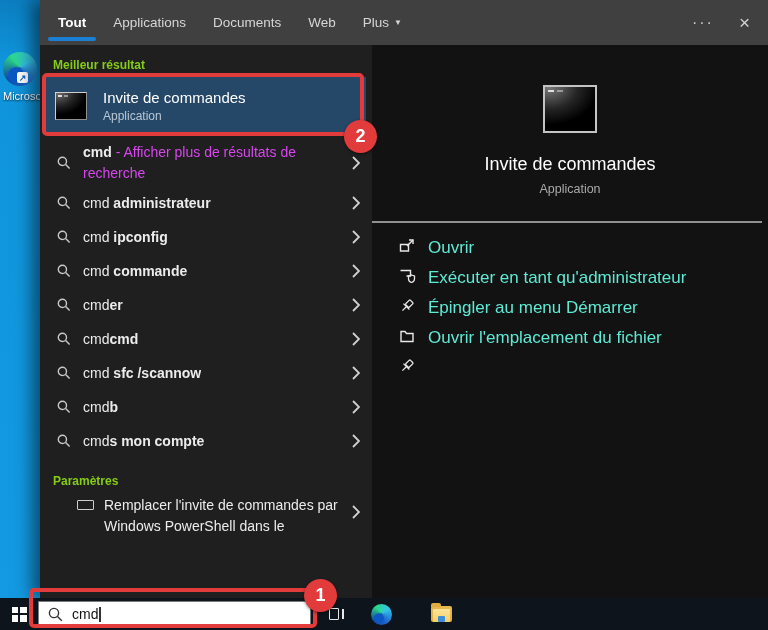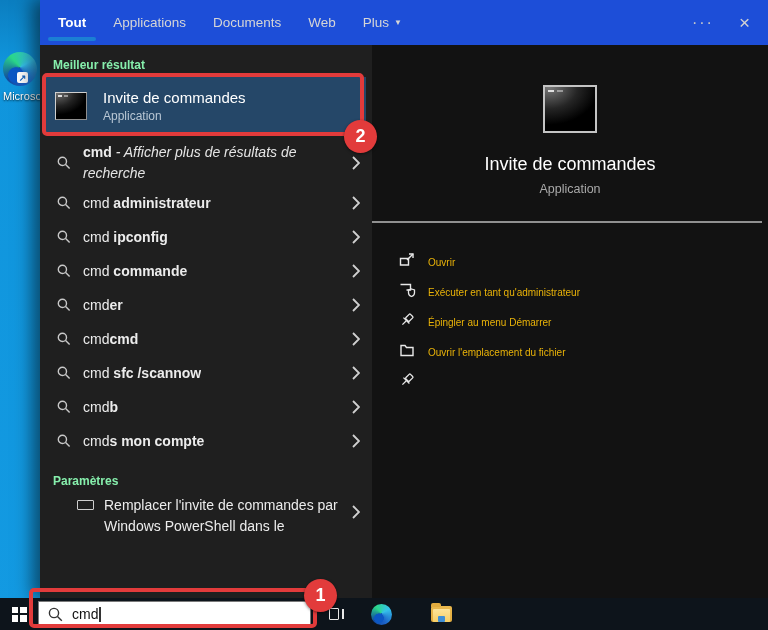--- a/index.html
+++ b/index.html
@@ -13,75 +13,75 @@
   .edge-ball { width:34px; height:34px; border-radius:50%;
       background: radial-gradient(circle at 38% 68%, #0b57c4 0 24%, rgba(0,0,0,0) 26%),
                   conic-gradient(from -40deg at 50% 45%, #2bd889 0deg, #35c1ea 100deg, #1c62c9 200deg, #124a9e 265deg, #2bd889 360deg); }
   .shortcut-badge { position:absolute; left:14px; top:20px; width:11px; height:11px; background:#fff; border-radius:2px;
       display:flex; align-items:center; justify-content:center; font-size:9px; color:#1565c0; font-weight:700; }
   .desk-label { margin-top:4px; font-size:11px; color:#fff; text-shadow:0 1px 2px rgba(0,0,0,.8); }
 
   
   .panel { position:absolute; left:40px; top:0; width:728px; height:598px; display:flex; flex-direction:column;
            box-shadow:-8px 0 16px rgba(0,0,0,.5); z-index:2; }
-  .panel-header { height:45px; background:#1d4ed8; display:flex; align-items:center; padding:0 18px; flex:none; }
+  .panel-header { height:45px; background:#404040; display:flex; align-items:center; padding:0 18px; flex:none; }
   .tabs { display:flex; gap:27px; align-items:stretch; height:100%; }
   .tab { position:relative; display:flex; align-items:center; gap:5px; color:#d6d6d6; font-size:13.5px; cursor:default; }
   .tab.active { color:#fff; font-weight:700; }
   .tab.active::after { content:""; position:absolute; left:-10px; right:-10px; bottom:4px; height:4px;
                        background:#1b7fd4; border-radius:2px; }
   .tab .dd-caret { font-size:8px; color:#d6d6d6; }
   .header-right { margin-left:auto; display:flex; align-items:center; gap:25px; }
   .more-dots { color:#c9c9c9; font-size:16px; letter-spacing:2px; }
   .close-x { color:#d2d2d2; font-size:19px; font-weight:400; line-height:1; }
 
   .panel-body { flex:1; display:flex; min-height:0; }
   .left-col { width:332px; background:#1f1f1f; overflow:hidden; flex:none; }
   .right-col { flex:1; background:#121212; display:flex; flex-direction:column; align-items:center; overflow:hidden; }
 
-  .section-label { color:#86efac; font-size:12px; font-weight:700; margin:13px 0 0 13px; }
+  .section-label { color:#84cc16; font-size:12px; font-weight:700; margin:13px 0 0 13px; }
   .best-row { margin:5px 0 0 5px; width:321px; height:58px; background:#254768; display:flex; align-items:center;
               padding-left:10px; }
   .cmd-icon-sm { position:relative; width:32px; height:28px; flex:none; margin-right:16px;
       background: radial-gradient(140% 120% at 6% 2%, #6d6d6d 0%, #222 40%, #000 68%);
       border:1px solid #8f8f8f; border-top-color:#cfcfcf; border-left-color:#cfcfcf; }
   .cmd-icon-sm::before { content:""; position:absolute; left:2px; top:2px; width:4px; height:2px;
       background:#ddd; box-shadow:6px 0 0 rgba(220,220,220,.55); }
   .best-title { font-size:15px; color:#fff; }
   .best-sub { font-size:12px; color:#b9c7d4; margin-top:3px; }
 
   .weblabel { margin-top:12px; }
   .srow { height:34px; display:flex; align-items:center; padding:0 12px 0 17px; color:#ececec; font-size:14px; }
   .mag { display:flex; flex:none; margin-right:12px; }
   .stext { white-space:nowrap; overflow:hidden; }
   .stext .pre { font-weight:400; }
   .stext .sfx { font-weight:700; }
   .srow-more { height:47px; margin-top:4px; }
   .srow-more .stext { white-space:normal; width:242px; line-height:1.5; }
   .srow-more .pre { font-weight:700; }
-  .srow-more .sfx { font-weight:400; color:#e5e5e5;font-style:italic; }
+  .srow-more .sfx { font-weight:400; color:#d946ef; }
   .chev { margin-left:auto; display:flex; }
 
   .params-label { margin-top:16px; }
   .settings-row { height:48px; align-items:flex-start; padding-top:7px;padding-left:37px; }
   .settings-row .stext { white-space:normal; width:236px; line-height:1.5; }
   .settings-row .chev { margin-top:10px; }
   .win-rect-icon { width:17px; height:10px; border:1.5px solid #cfcfcf; border-radius:1px; margin:5px 10px 0 0; flex:none; }
 
   
   .cmd-icon-lg { position:relative; width:54px; height:48px; margin-top:40px; flex:none;
       background: radial-gradient(150% 130% at 8% 0%, #7a7a7a 0%, #252525 38%, #000 66%);
       border:2px solid #c4c4c4; }
   .cmd-icon-lg::before { content:""; position:absolute; left:3px; top:3px; width:6px; height:2px;
       background:#e0e0e0; box-shadow:9px 0 0 rgba(225,225,225,.5); }
   .preview-title { margin-top:21px; font-size:18px; color:#fff; }
   .preview-sub { margin-top:7px; font-size:12.5px; color:#a9a9a9; }
   .divider { margin-top:25px; height:2px; background:#909090; width:calc(100% - 6px); align-self:flex-start; }
   .actions { align-self:flex-start; margin-top:15px; padding-left:26px; display:flex; flex-direction:column; }
-  .action-row { display:flex; align-items:flex-end; height:30px; color:#eab308; font-size:10px; }
+  .action-row { display:flex; align-items:flex-start; height:30px; color:#5eead4; font-size:17px; }
   .action-icon { width:18px; margin-right:12px; display:flex; justify-content:center; flex:none; }
 
   
   .taskbar { position:absolute; left:0; bottom:0; width:768px; height:32px; background:#0d141b;
              display:flex; align-items:center; z-index:3; }
   .start-btn { width:38px; height:100%; display:flex; align-items:center; justify-content:center; flex:none; }
   .win-logo { width:15px; height:15px; display:grid; grid-template-columns:1fr 1fr; grid-template-rows:1fr 1fr; gap:1.5px; }
   .win-logo span { background:#fff; }
   .tb-search { width:273px; height:26px; background:#fff; border:1px solid #7a7a7a; display:flex; align-items:center;
                padding:0 9px; flex:none; }

